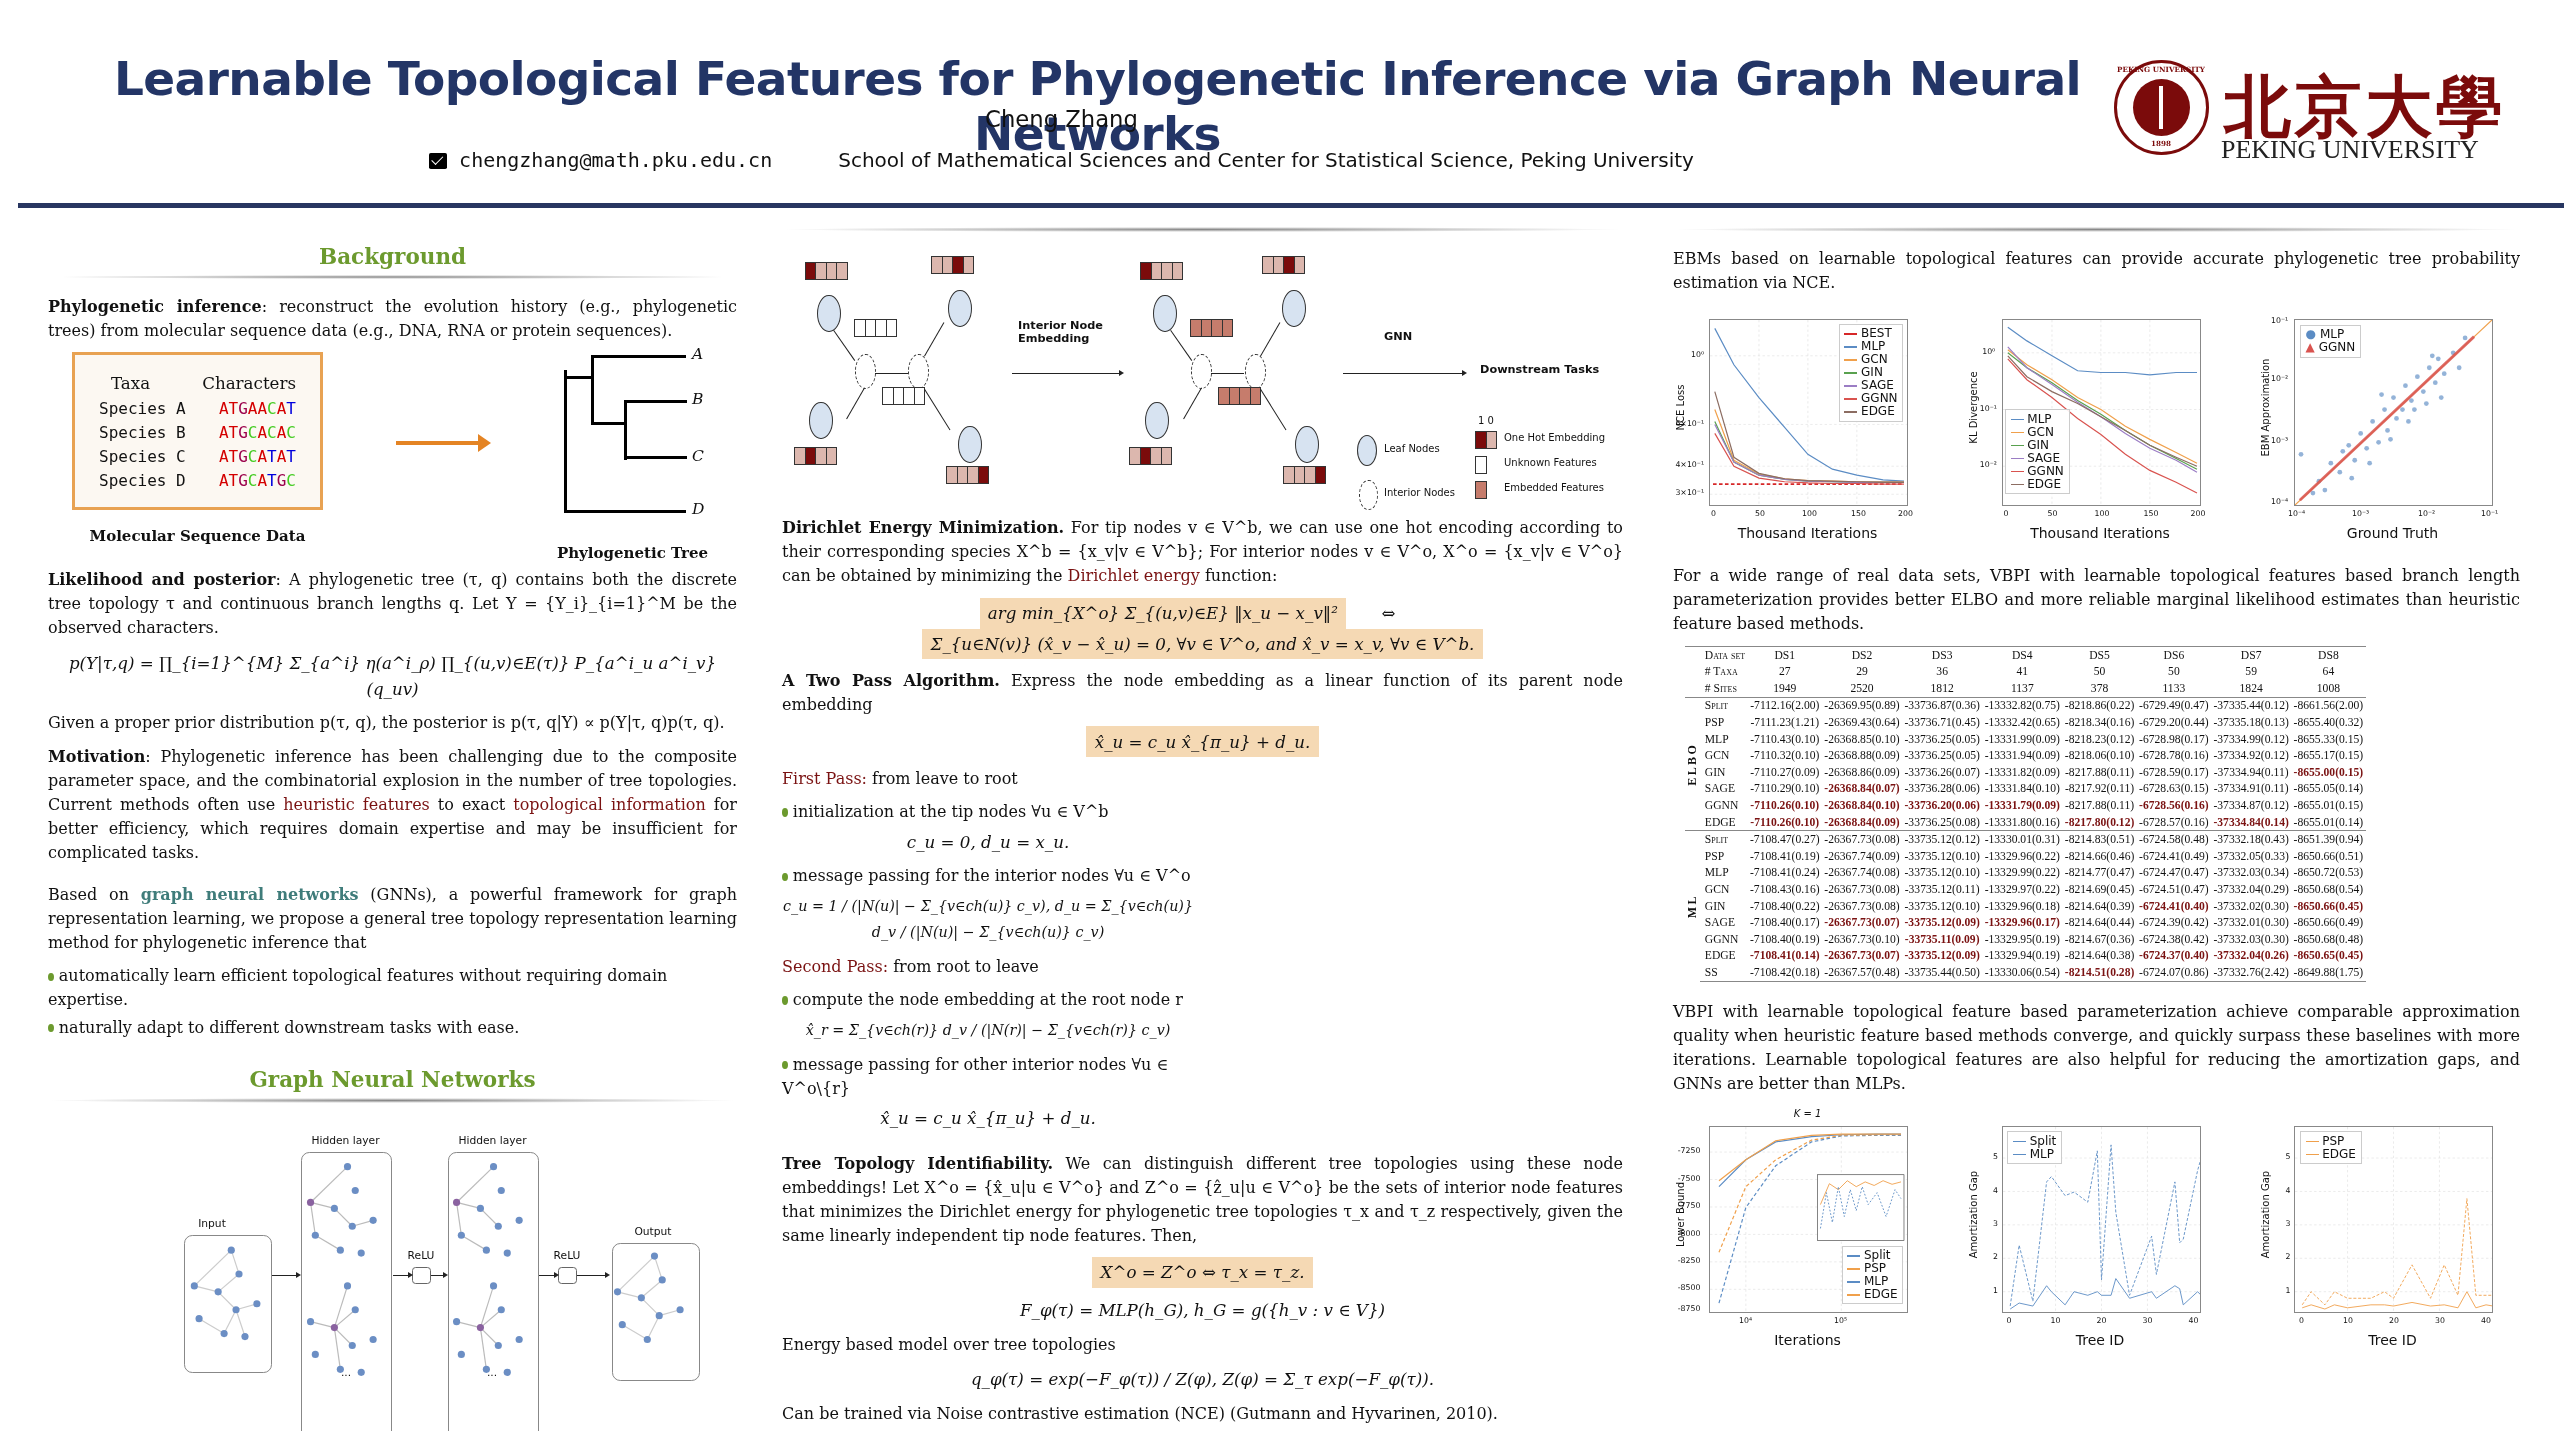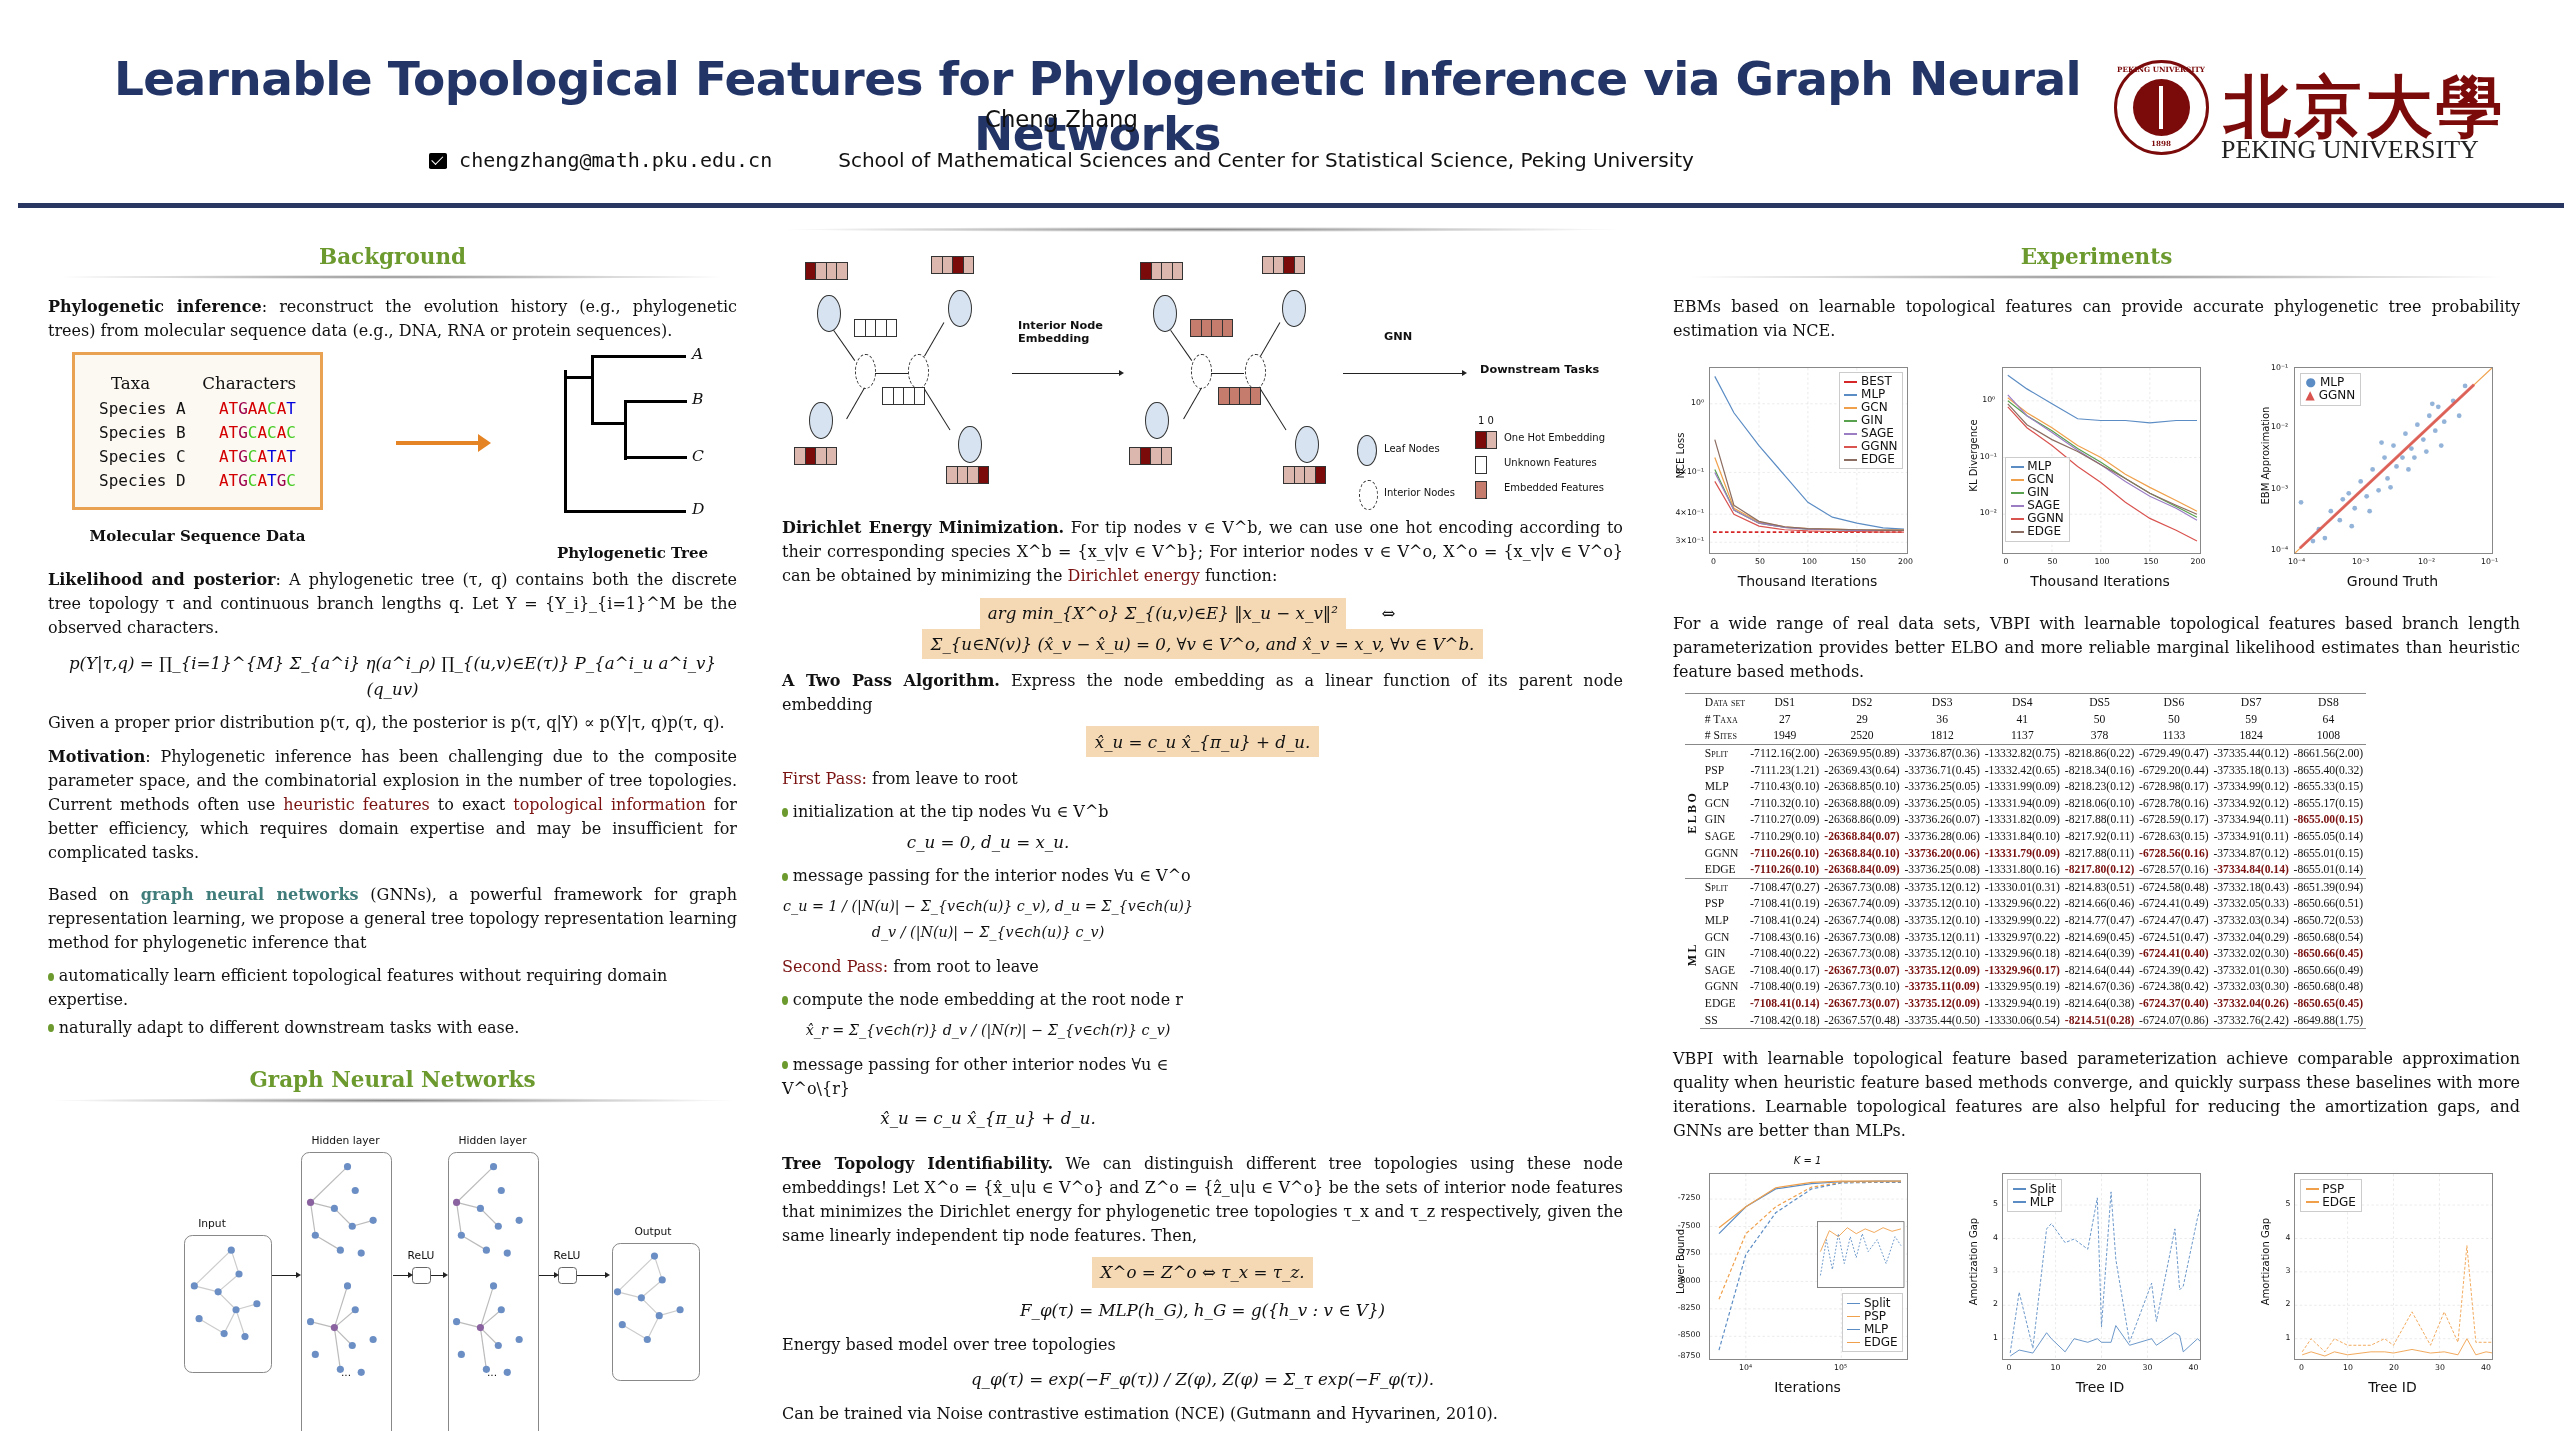--- a/index.html
+++ b/index.html
@@ -496,21 +496,20 @@
   <div class="eq">F_φ(τ) = MLP(h_G),   h_G = g({h_v : v ∈ V})</div>
   <p>Energy based model over tree topologies</p>
   <div class="eq">q_φ(τ) = exp(−F_φ(τ)) / Z(φ),   Z(φ) = Σ_τ exp(−F_φ(τ)).</div>
   <p>Can be trained via Noise contrastive estimation (NCE) (Gutmann and Hyvarinen, 2010).</p>
   <p><b class="h">Variational Bayesian Phylogenetic Inference.</b><span> Maximize the following multi-sample lower bound</span></p>
   <div class="eq" style="font-size:15px">L^K(φ, ψ) = E_{Q_{φ,ψ}(τ^{1:K}, q^{1:K})} log ( 1/K Σ_{i=1}^{K} p(Y|τ^i, q^i)p(τ^i, q^i) / Q_φ(τ^i)Q_ψ(q^i|τ^i) ).</div>
 
 </div>
 
 <div class="abs col c3">
-  <div class="sec-title">Experiments</div>
   <div class="sec-rule"></div>
   <p>EBMs based on learnable topological features can provide accurate phylogenetic tree probability estimation via NCE.</p>
 
   <div class="charts" style="margin-top:24px">
     <div class="chart">
       <div class="plot">
         <svg width="197" height="185" viewBox="0 0 330 310">
           <g stroke="#ddd" stroke-dasharray="4,4">
               <line x1="0" y1="60" x2="330" y2="60"></line>
               <line x1="0" y1="175" x2="330" y2="175"></line>

